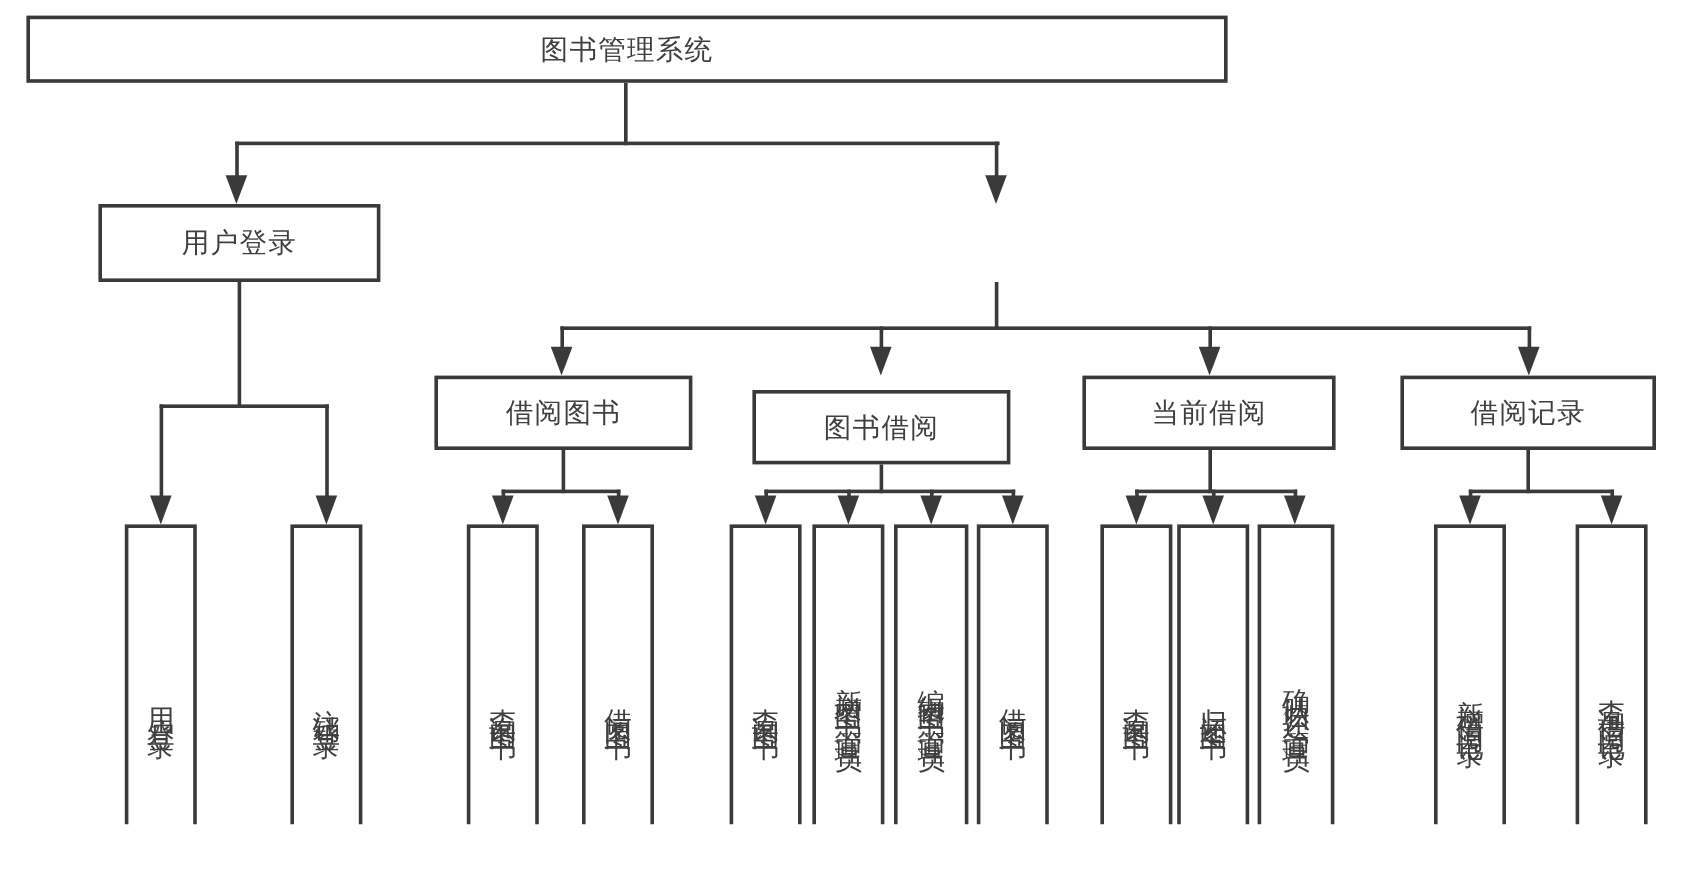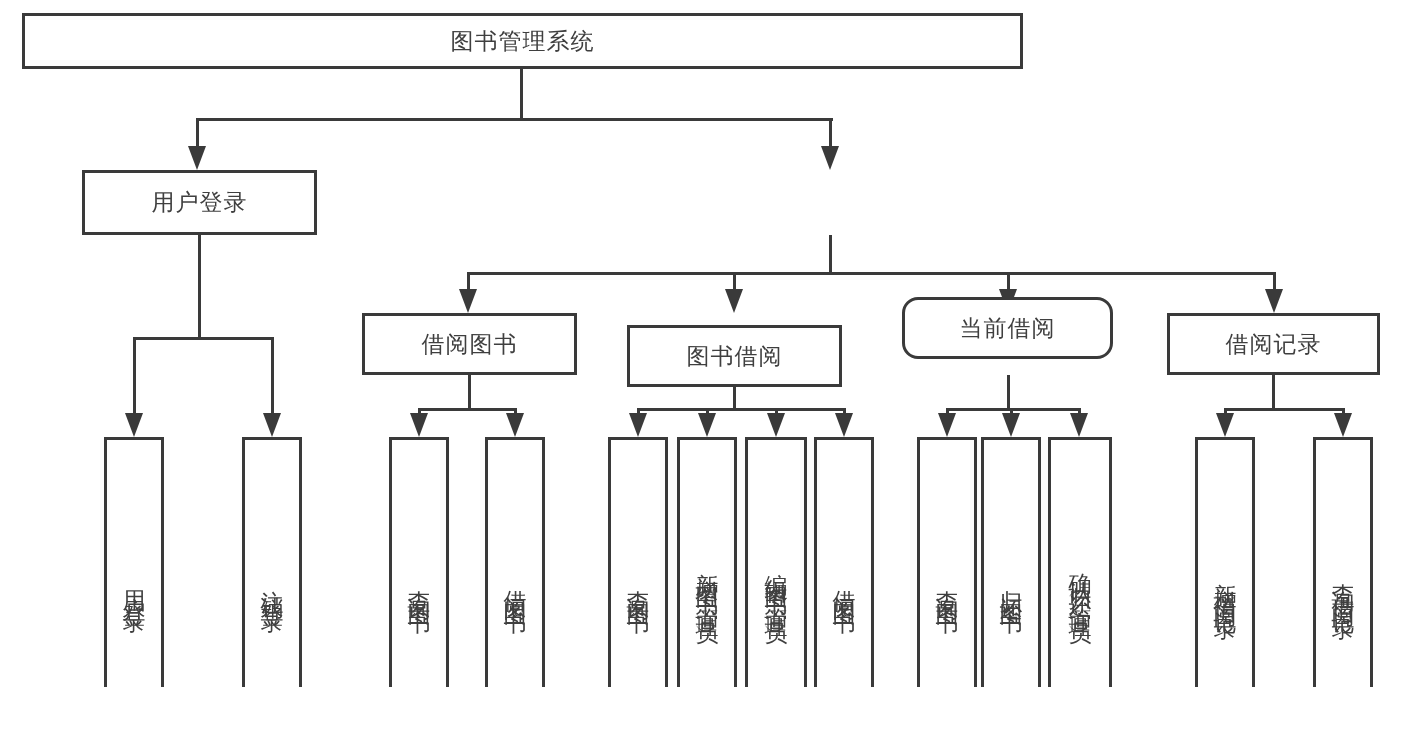--- a/index.html
+++ b/index.html
@@ -68,21 +68,21 @@
   <div class="box" style="left:82px; top:170px; width:235px; height:65px;">
     <span>用户登录</span>
   </div>
 
   <div class="box" style="left:362px; top:313px; width:215px; height:62px;">
     <span>借阅图书</span>
   </div>
   <div class="box" style="left:627px; top:325px; width:215px; height:62px;">
     <span>图书借阅</span>
   </div>
-  <div class="box" style="left:902px; top:297px; width:211px; height:62px;border-radius:16px;">
+  <div class="box" style="left:902px; top:313px; width:211px; height:62px;">
     <span>当前借阅</span>
   </div>
   <div class="box" style="left:1167px; top:313px; width:213px; height:62px;justify-content:center;">
     <span>借阅记录</span>
   </div>
 
   <div class="box" style="left:104px; top:437px; width:60px; height:298px;">
     <span class="vlabel">用户登录</span>
   </div>
   <div class="box" style="left:242px; top:437px; width:60px; height:298px;">

